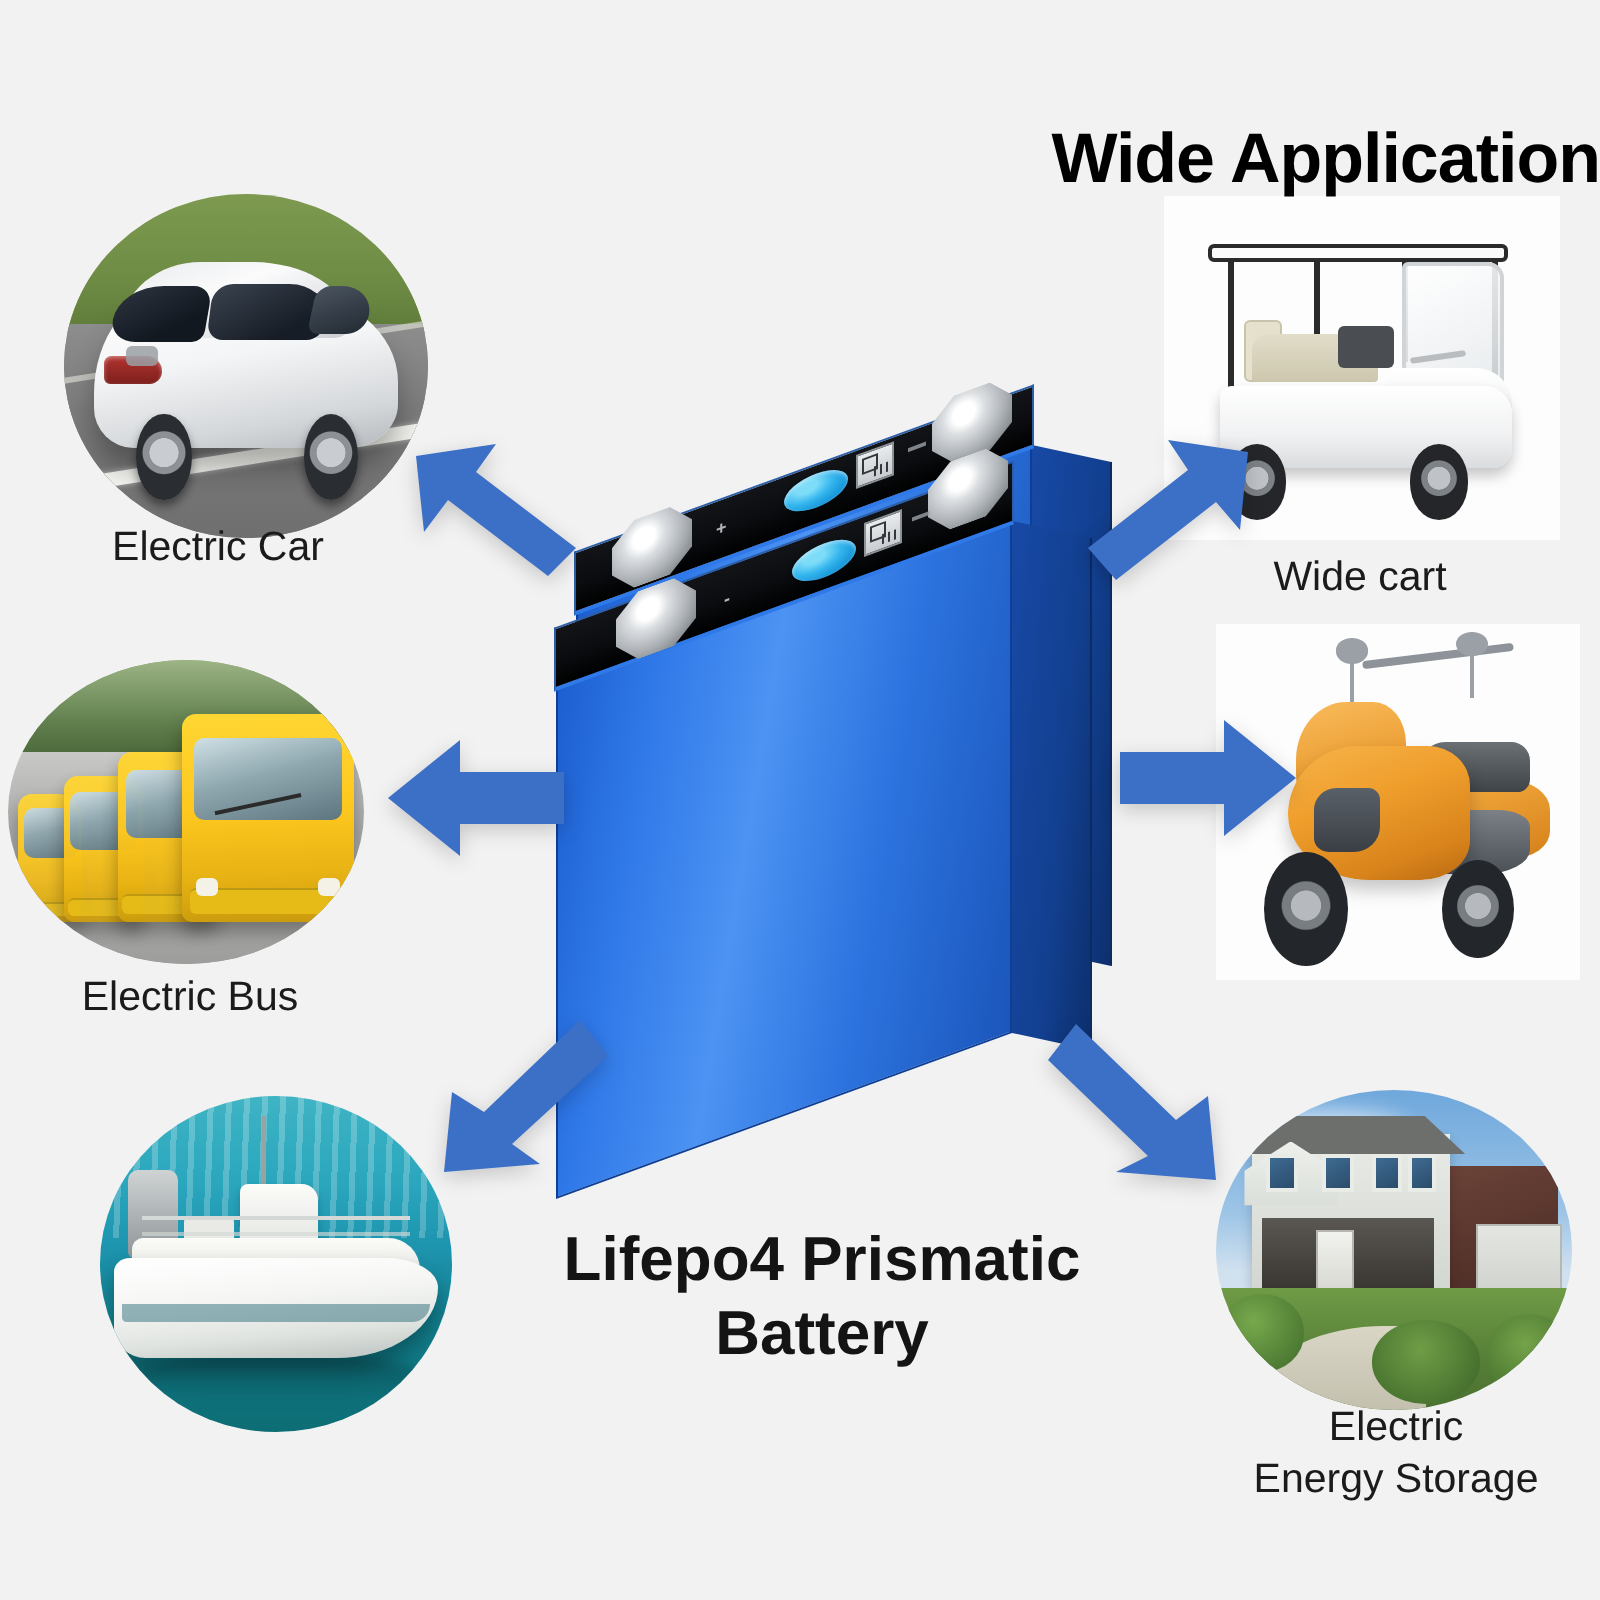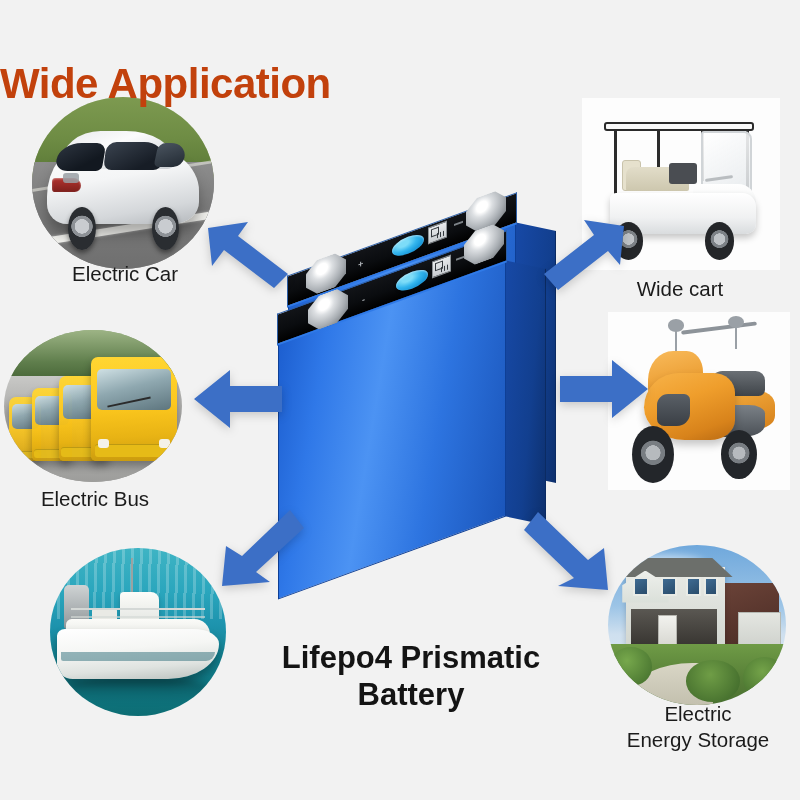--- a/index.html
+++ b/index.html
@@ -19,33 +19,33 @@
     background: #f2f2f2;
     font-family: "Liberation Sans", "DejaVu Sans", sans-serif;
     overflow: hidden;
   }
 
   
   .headline {
     position: absolute;
     left: 0; right: 0;
     top: 60px;
-    text-align: left;
-    font-size: 42px;
+    text-align: right;
+    font-size: 35px;
     font-weight: bold;
     letter-spacing: -0.5px;
-    color: #c2410c;
+    color: #000000;
     z-index: 30;
   }
 
   
   .product-caption {
     position: absolute;
     left: 246px;
-    top: 640px;
+    top: 612px;
     width: 330px;
     text-align: center;
     font-size: 31px;
     font-weight: bold;
     line-height: 1.18;
     color: #141414;
     z-index: 30;
   }
 
   
@@ -348,21 +348,21 @@
       <div class="car-roof"></div>
       <div class="car-glass-rear"></div>
       <div class="car-glass-side"></div>
       <div class="car-glass-front"></div>
       <div class="car-taillight"></div>
       <div class="car-badge"></div>
       <div class="car-wheel w1"></div>
       <div class="car-wheel w2"></div>
     </div>
   </div>
-  <div class="label center" style="left:42px; top:262px; width:166px;">Electric Car</div>
+  <div class="label center" style="left:26px; top:262px; width:166px;">Electric Car</div>
 
   <div class="photo plain" style="left:582px; top:98px; width:198px; height:172px;">
     <div class="scene">
       <div class="gc"></div>
       <div class="gc-roof"></div>
       <div class="gc-post p1"></div>
       <div class="gc-post p2"></div>
       <div class="gc-post p3"></div>
       <div class="gc-post p4"></div>
       <div class="gc-wind"></div>

